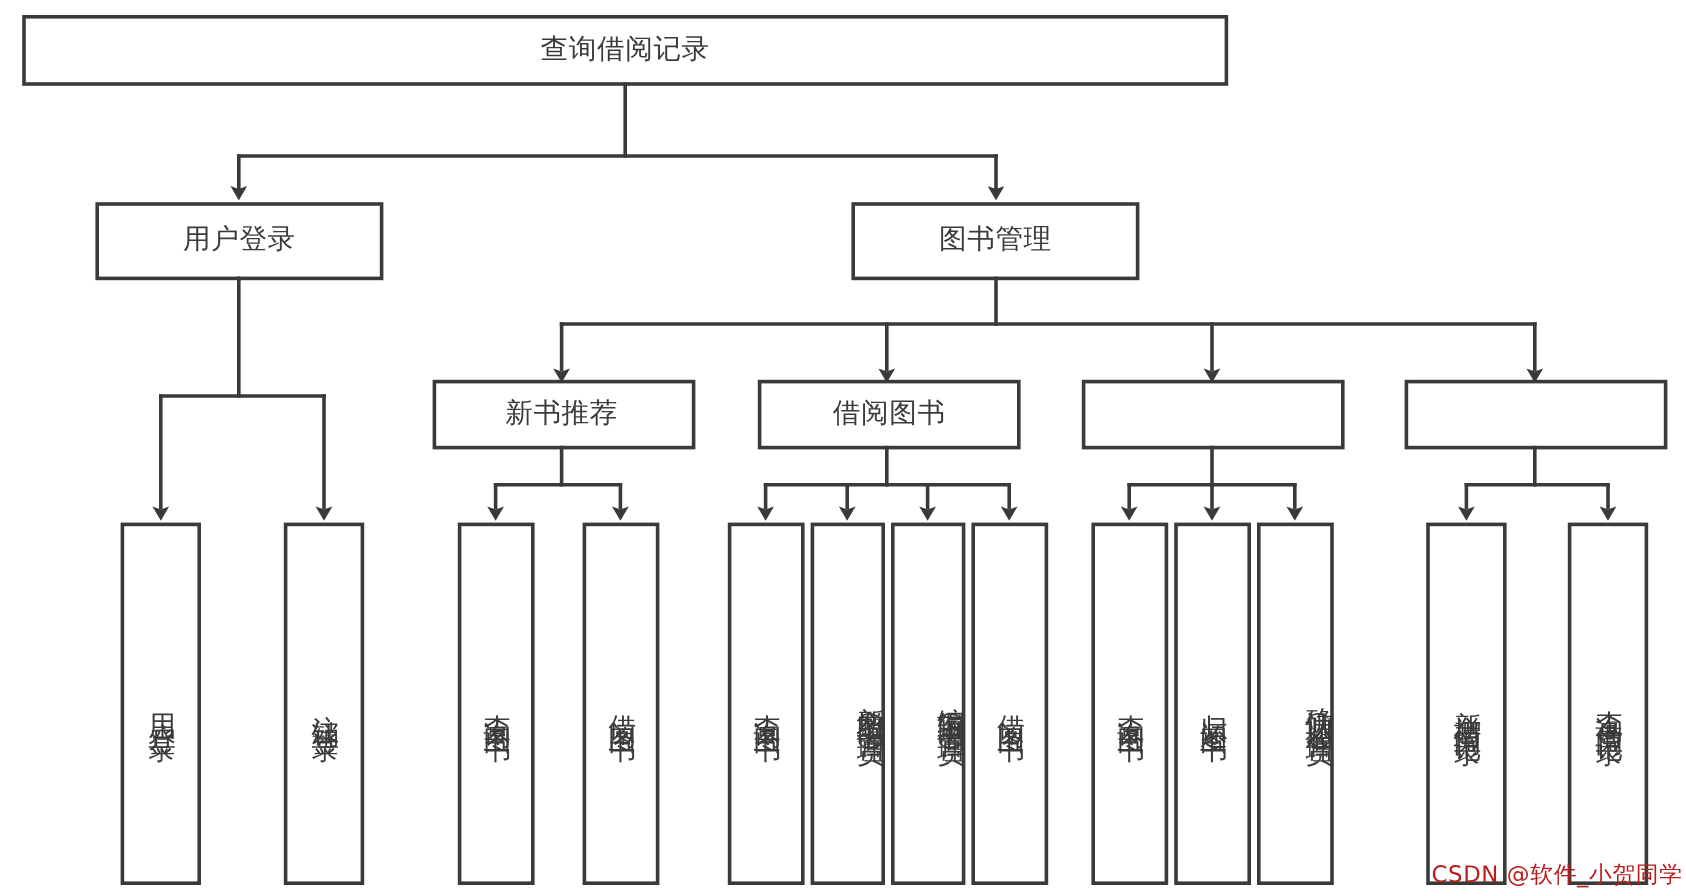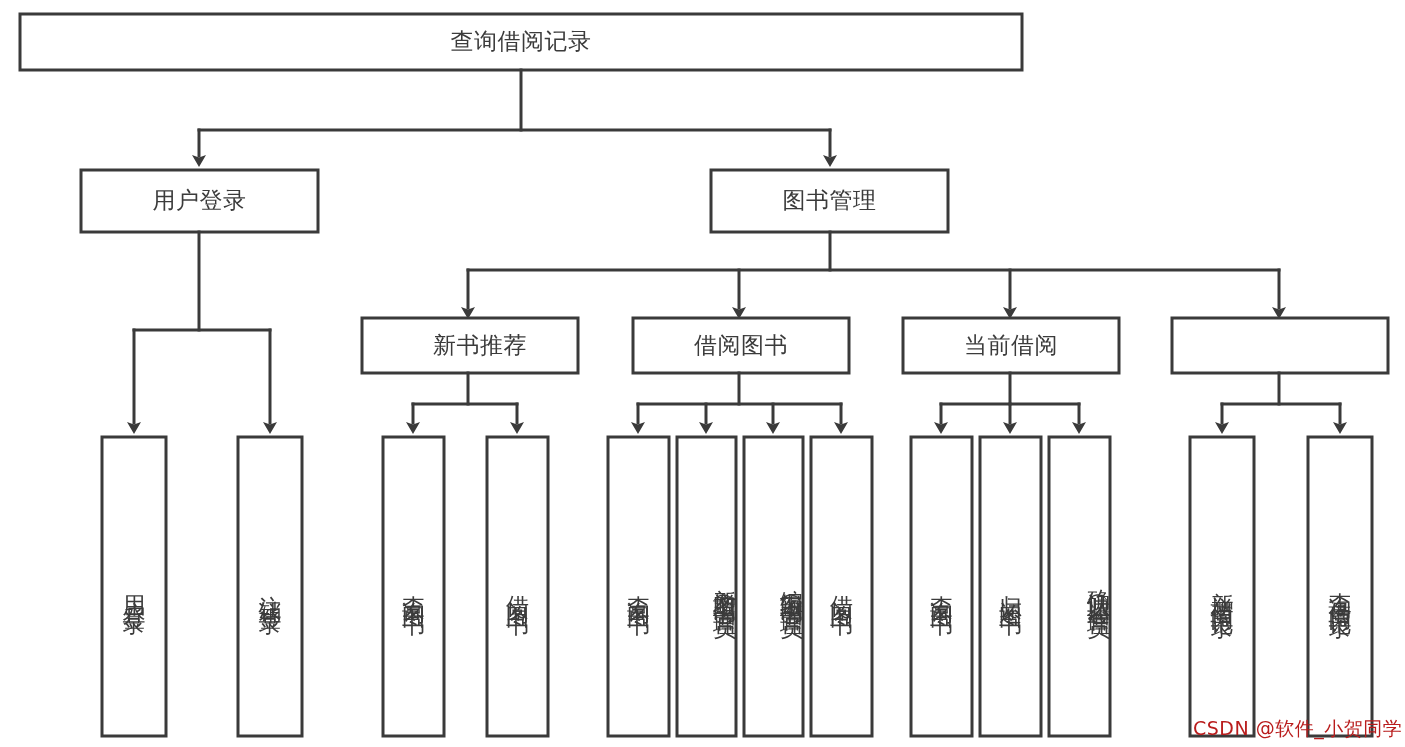--- a/index.html
+++ b/index.html
@@ -151,23 +151,22 @@
 
     <rect class="node-box" x="1190" y="437" width="64" height="299"></rect>
     <rect class="node-box" x="1308" y="437" width="64" height="299"></rect>
   </svg>
 
   <div class="node-label horizontal" style="left:20px; top:14px; width:1002px; height:56px;">查询借阅记录</div>
 
   <div class="node-label horizontal" style="left:81px; top:170px; width:237px; height:62px;">用户登录</div>
   <div class="node-label horizontal" style="left:711px; top:170px; width:237px; height:62px;">图书管理</div>
 
-  <div class="node-label horizontal" style="left:374px; top:318px; width:212px; height:55px;">新书推荐</div>
+  <div class="node-label horizontal" style="left:362px; top:318px; width:212px; height:55px;">新书推荐</div>
   <div class="node-label horizontal" style="left:633px; top:318px; width:216px; height:55px;">借阅图书</div>
-  <div class="node-label horizontal" style="left:903px; top:318px; width:216px; height:55px;">当前借阅</div>
 
   <div class="node-label vertical" style="left:102px; top:437px; width:64px; height:299px;">用户登录</div>
   <div class="node-label vertical" style="left:238px; top:437px; width:64px; height:299px;">注销登录</div>
 
   <div class="node-label vertical" style="left:383px; top:437px; width:61px; height:299px;">查询图书</div>
   <div class="node-label vertical" style="left:487px; top:437px; width:61px; height:299px;">借阅图书</div>
 
   <div class="node-label vertical" style="left:608px; top:437px; width:61px; height:299px;">查询图书</div>
   <div class="node-label vertical" style="left:677px; top:437px; width:59px; height:299px; align-items:flex-start; letter-spacing:4px;">新增图书（管理员）</div>
   <div class="node-label vertical" style="left:744px; top:437px; width:59px; height:299px; align-items:flex-start; letter-spacing:4px;">编辑图书（管理员）</div>

